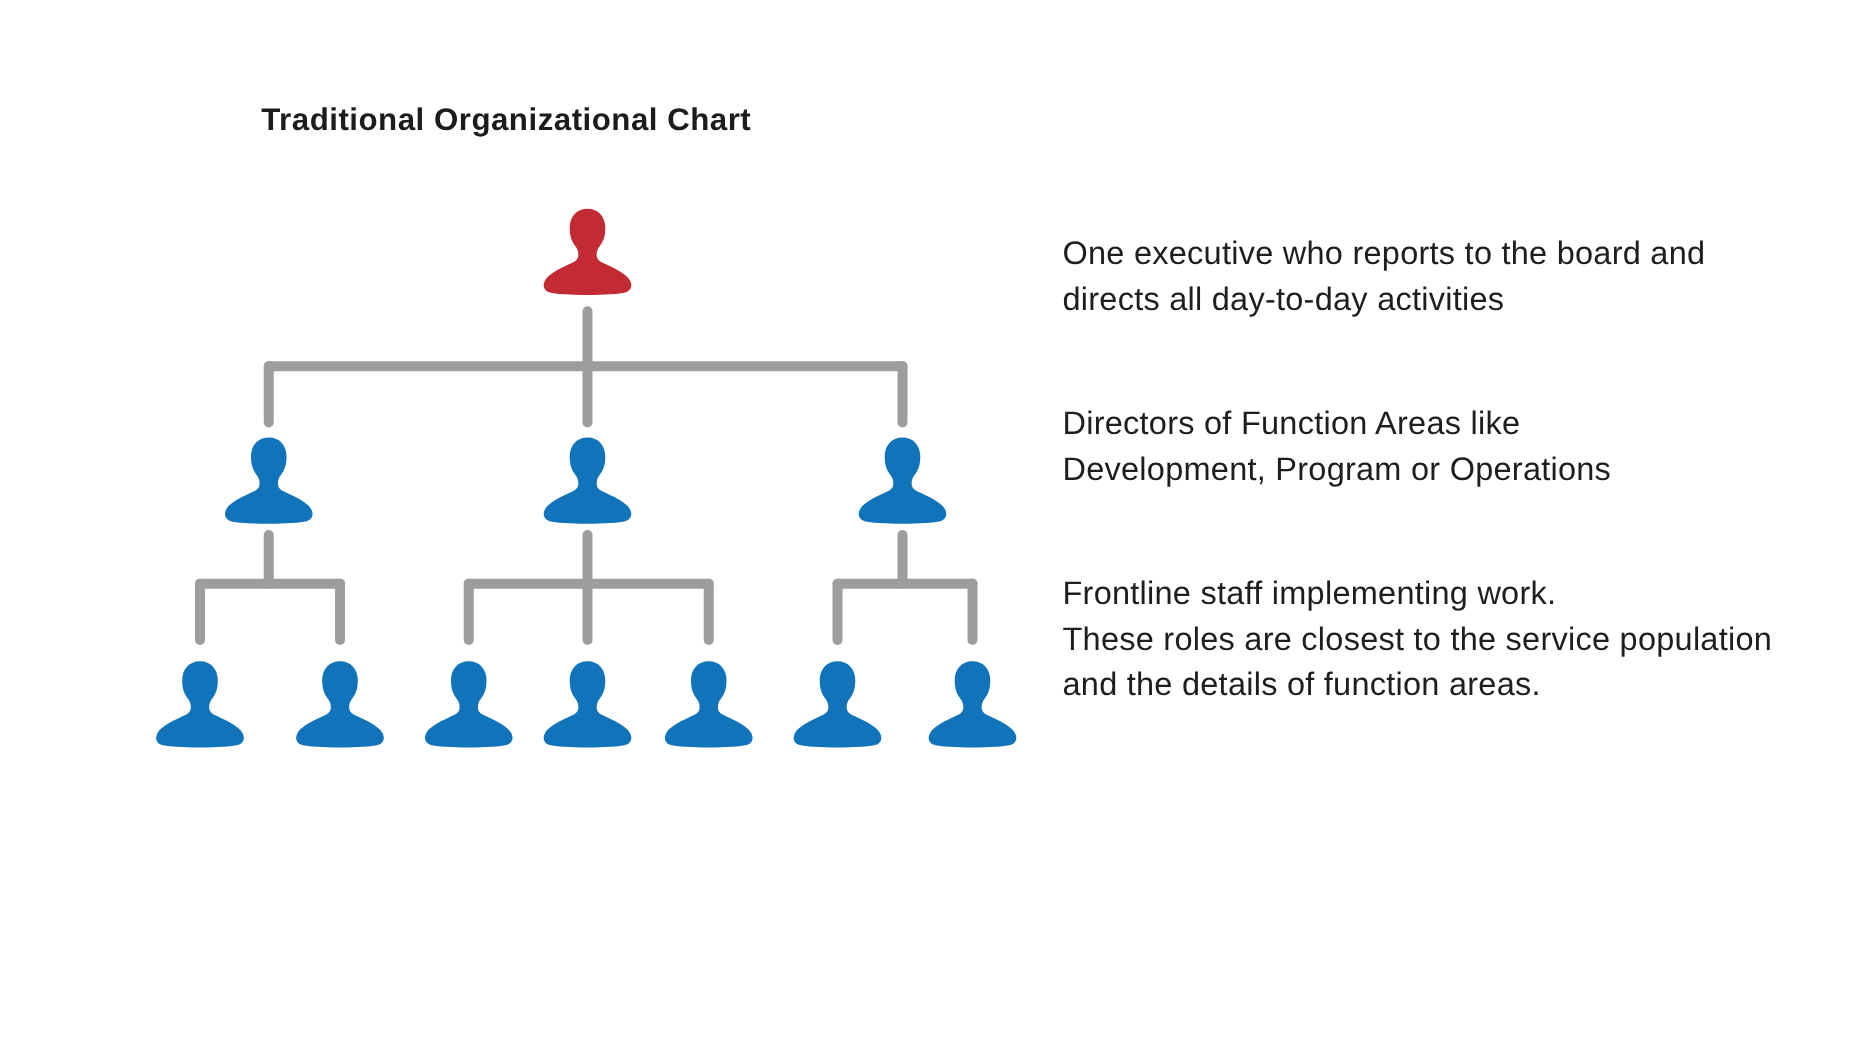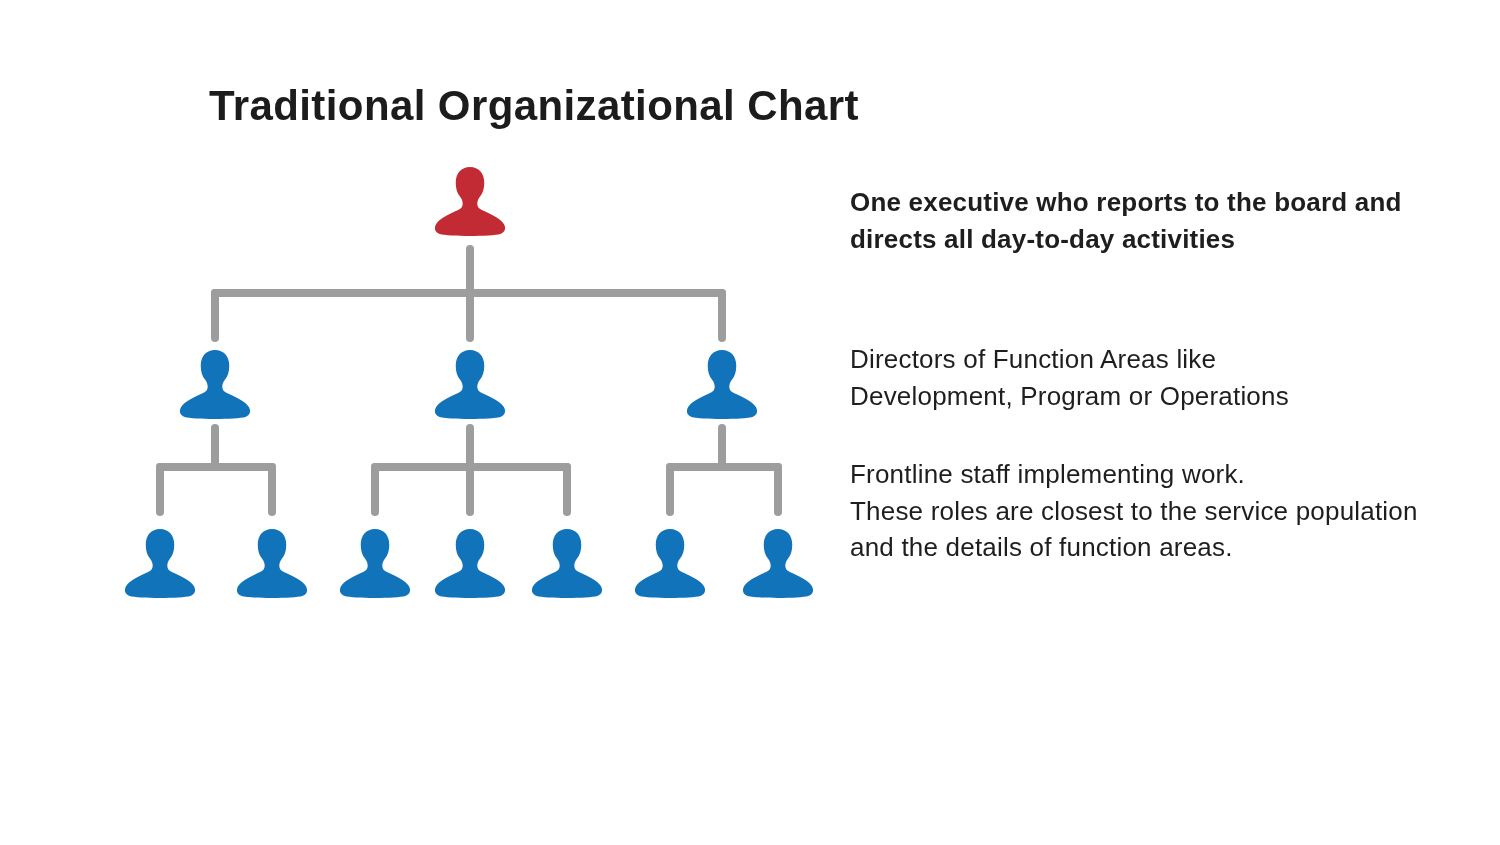--- a/index.html
+++ b/index.html
@@ -10,21 +10,21 @@
     overflow: hidden;
   }
   .canvas {
     position: relative;
     width: 1500px; height: 845px;
     background: #ffffff;
   }
   .page-title {
     position: absolute;
     left: 209px; top: 83px;
-    font-size: 42px;
+    font-size: 25px;
     font-weight: 700;
     letter-spacing: 0.4px;
     color: #1c1c1c;
     line-height: 1.1;
     white-space: nowrap;
   }
   .org-chart-svg {
     position: absolute;
     left: 0; top: 0;
     width: 1500px; height: 845px;
@@ -91,21 +91,21 @@
         <use href="#person-glyph" transform="translate(122,529) scale(0.7307692307692307,0.7446808510638298)" fill="#1173b9"></use>
         <use href="#person-glyph" transform="translate(234,529) scale(0.7307692307692307,0.7446808510638298)" fill="#1173b9"></use>
         <use href="#person-glyph" transform="translate(337,529) scale(0.7307692307692307,0.7446808510638298)" fill="#1173b9"></use>
         <use href="#person-glyph" transform="translate(432,529) scale(0.7307692307692307,0.7446808510638298)" fill="#1173b9"></use>
         <use href="#person-glyph" transform="translate(529,529) scale(0.7307692307692307,0.7446808510638298)" fill="#1173b9"></use>
         <use href="#person-glyph" transform="translate(632,529) scale(0.7307692307692307,0.7446808510638298)" fill="#1173b9"></use>
         <use href="#person-glyph" transform="translate(740,529) scale(0.7307692307692307,0.7446808510638298)" fill="#1173b9"></use>
       </g>
   </svg>
 
-  <div class="annotation" style="top: 184px; color: rgb(30, 30, 30); font-weight: bold;">One executive who reports to the board and
+  <div class="annotation" style="top: 184px; color: rgb(30, 30, 30);">One executive who reports to the board and
 directs all day-to-day activities</div>
-  <div class="annotation" style="top: 341px; color: rgb(30, 30, 30);">Directors of Function Areas like
+  <div class="annotation" style="top: 320px; color: rgb(30, 30, 30);">Directors of Function Areas like
 Development, Program or Operations</div>
   <div class="annotation" style="top: 456px; color: rgb(30, 30, 30);">Frontline staff implementing work.
 These roles are closest to the service population
 and the details of function areas.</div>
 
 </div>
 
 </body></html>

